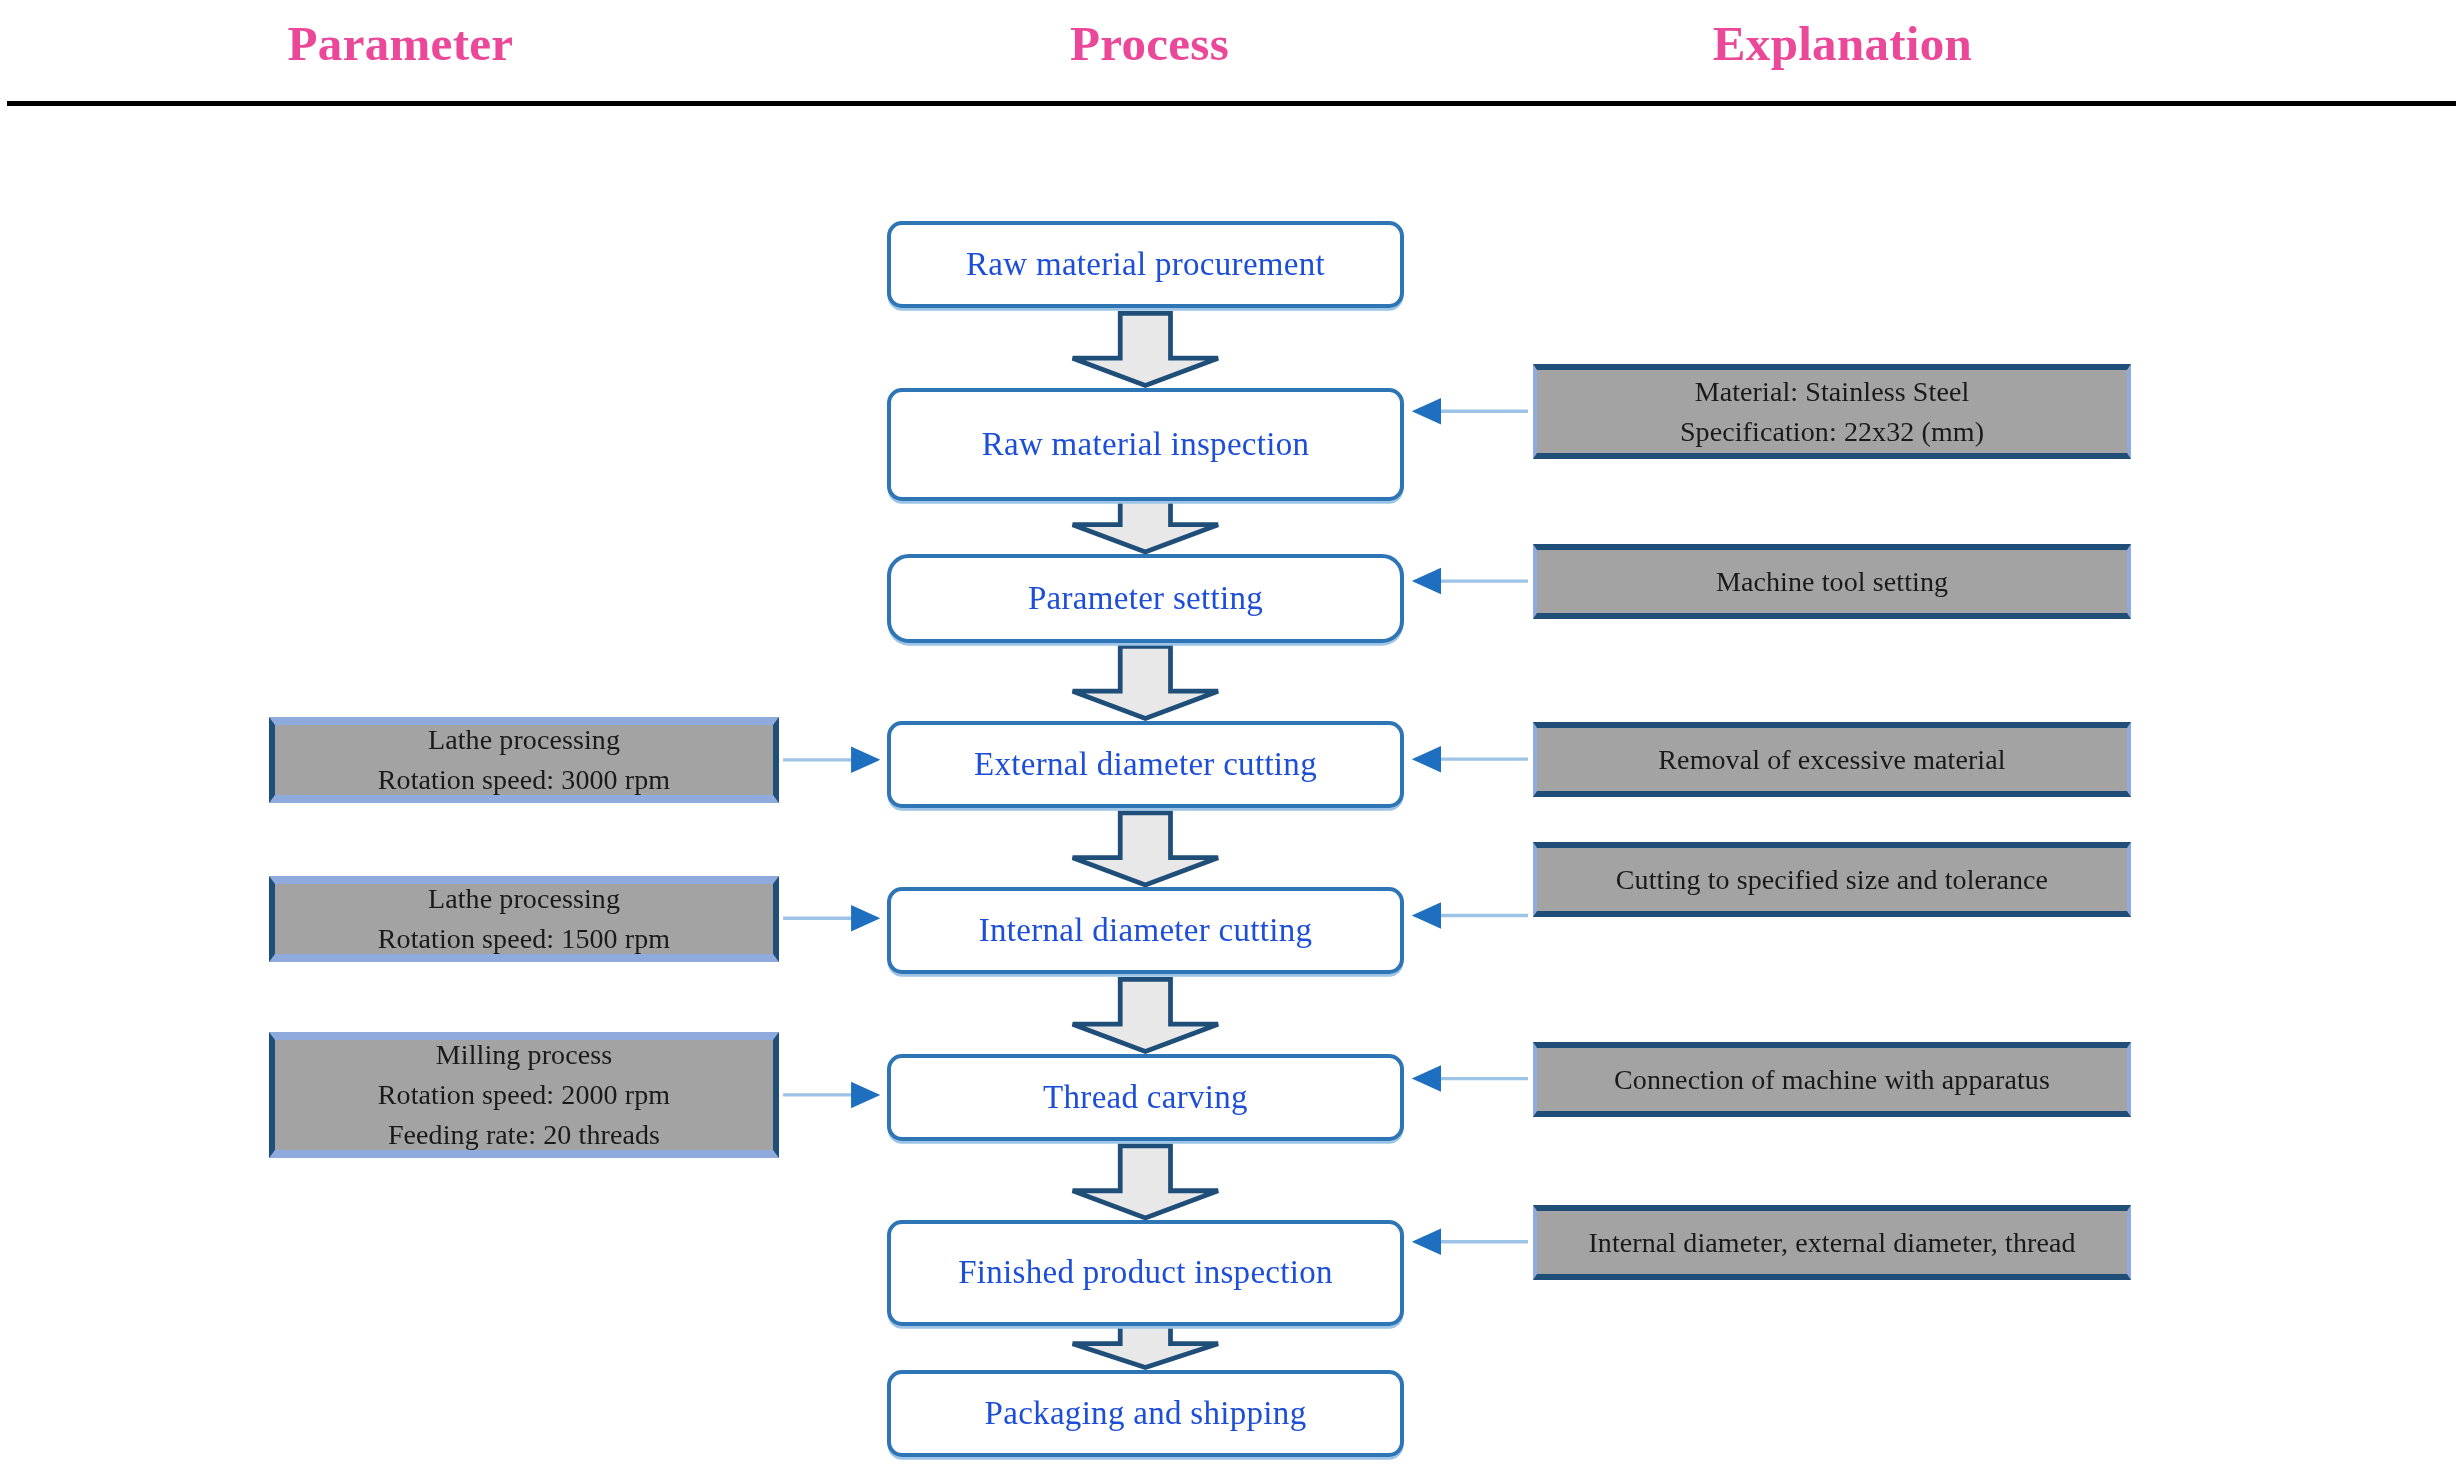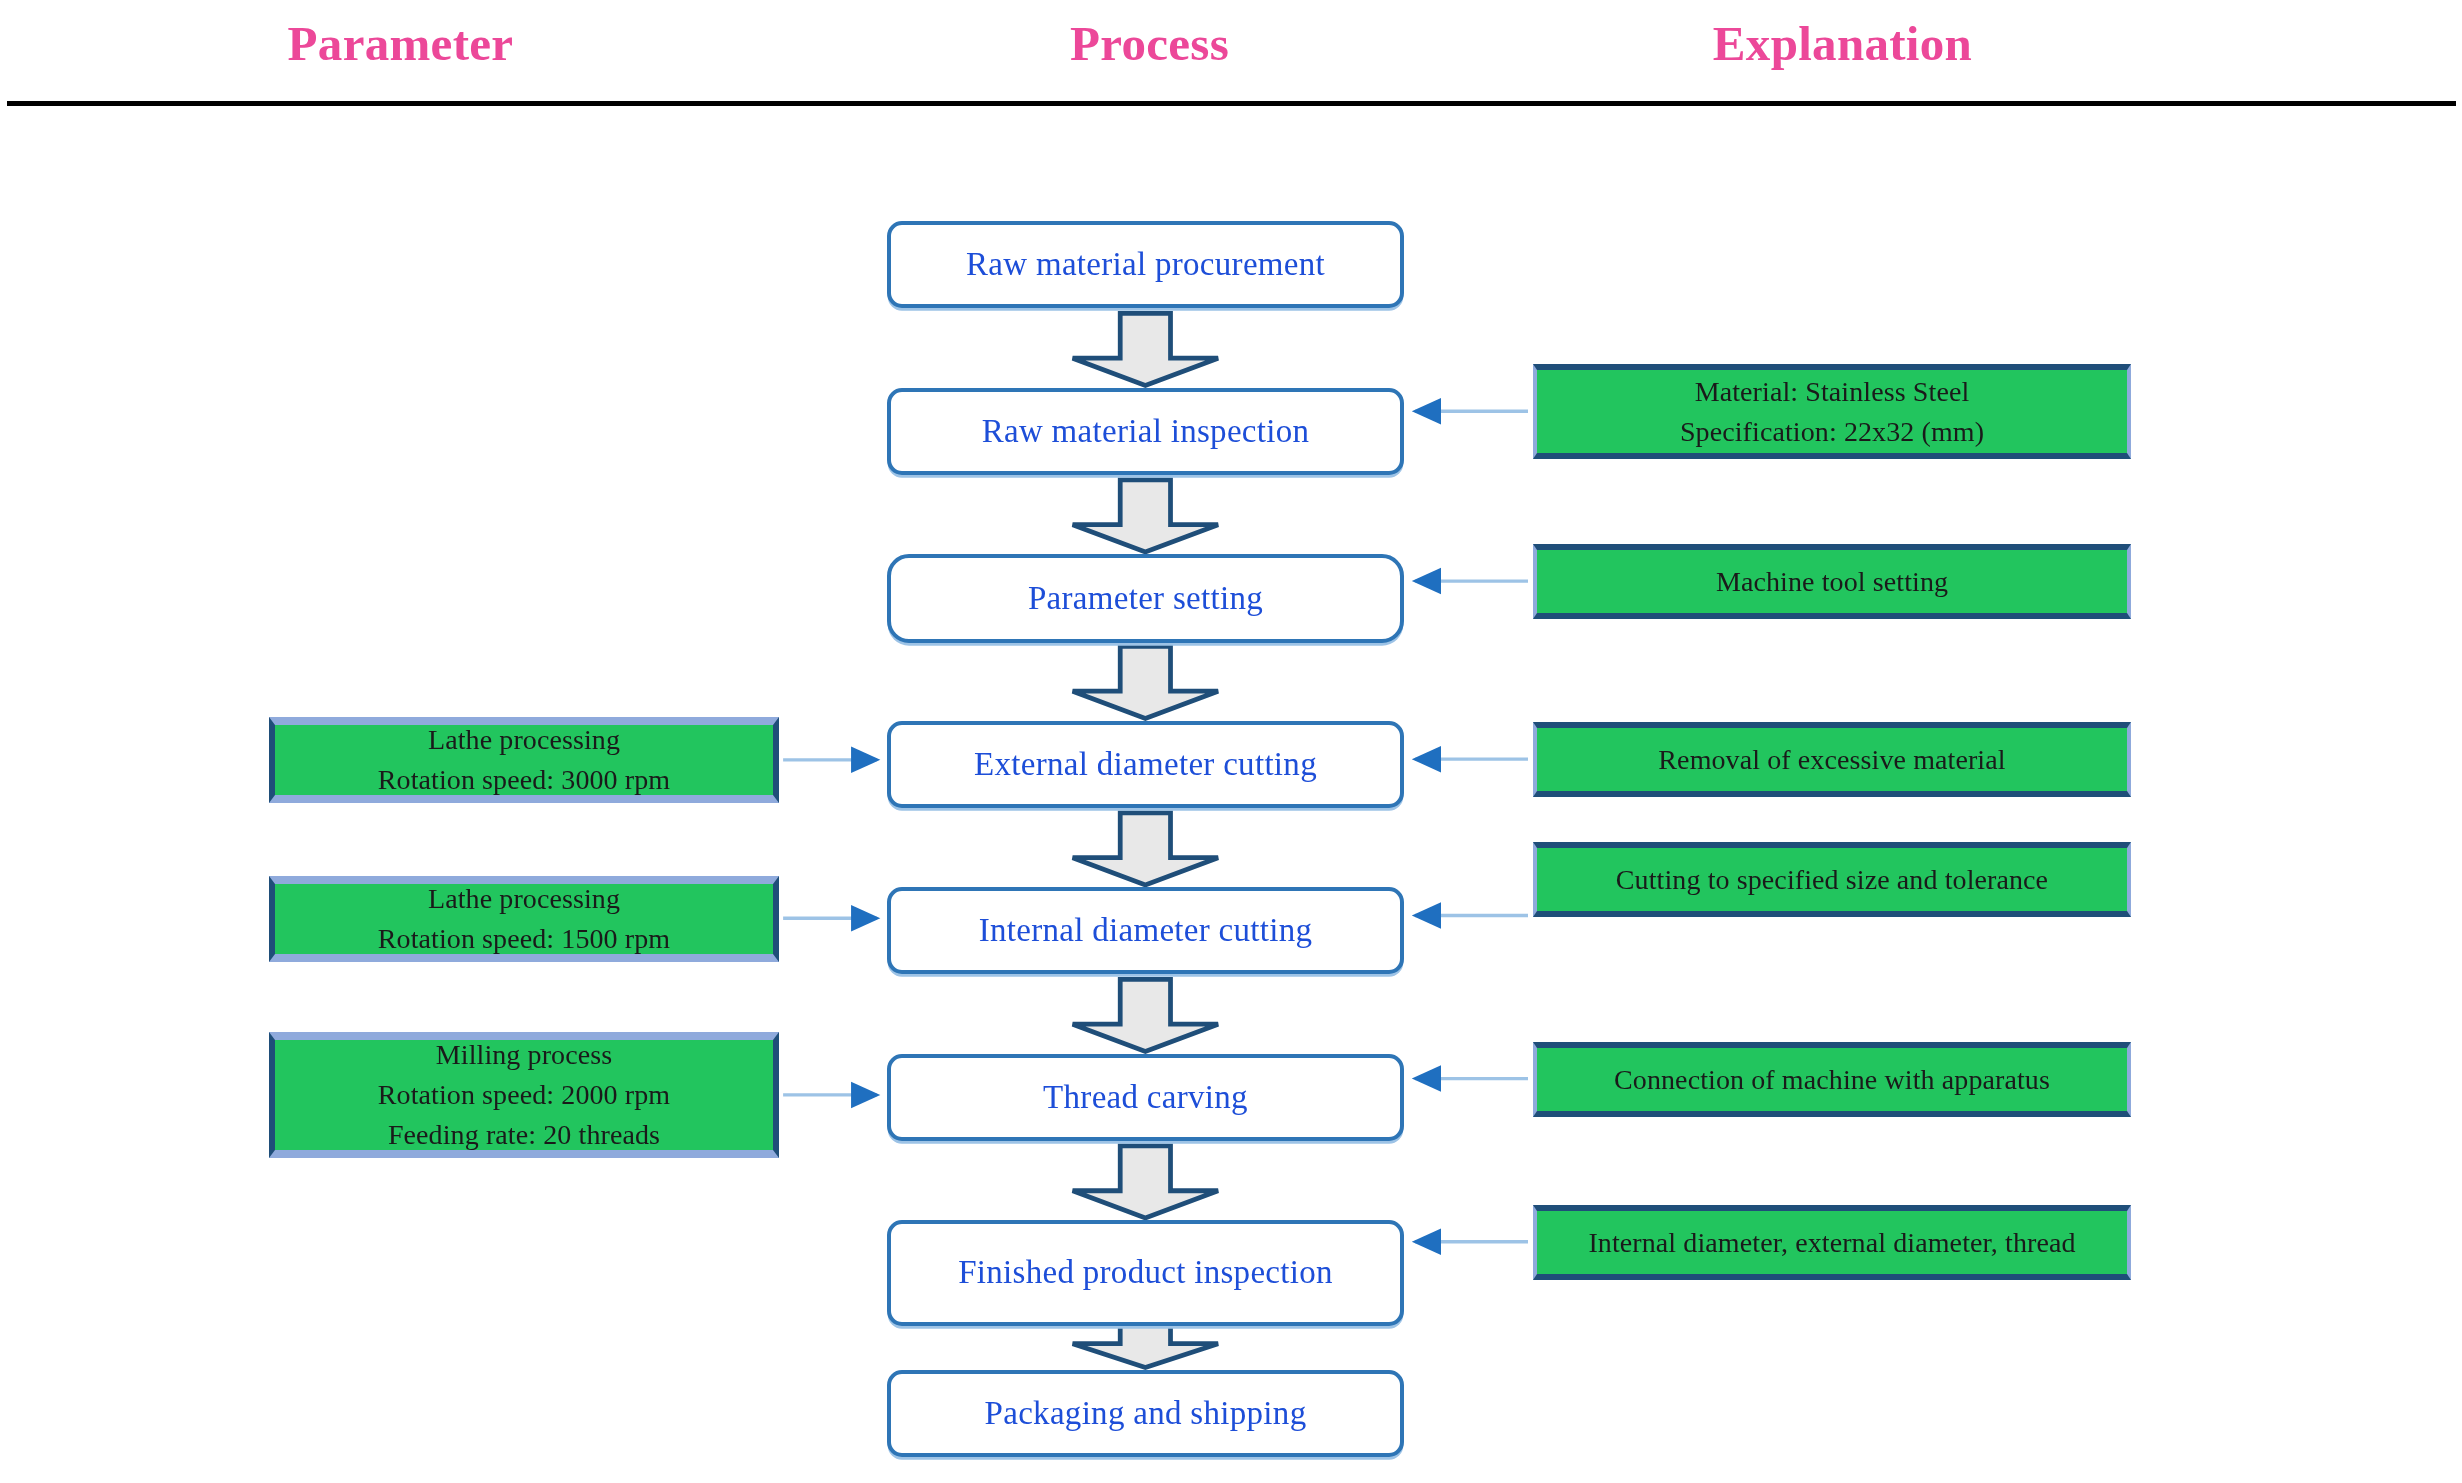--- a/index.html
+++ b/index.html
@@ -69,21 +69,21 @@
     font-size: 33px;
     color: #1d4ed8;
     white-space: nowrap;
     line-height: 1.15;
     letter-spacing: 0.3px;
   }
 
   
   .side-box {
     position: absolute;
-    background: #22c55e;
+    background: #a3a3a3;
     box-sizing: border-box;
     display: flex;
     flex-direction: column;
     align-items: center;
     justify-content: center;
     text-align: center;
   }
   .side-box .line {
     font-size: 28px;
     color: #1a1a1a;
@@ -160,21 +160,21 @@
       <line x1="2248" y1="1117" x2="2082" y2="1117" marker-end="url(#arw-left)"></line>
       <line x1="2248" y1="1347" x2="2082" y2="1347" marker-end="url(#arw-left)"></line>
       <line x1="2248" y1="1587" x2="2082" y2="1587" marker-end="url(#arw-left)"></line>
       <line x1="2248" y1="1827" x2="2082" y2="1827" marker-end="url(#arw-left)"></line>
     </g>
   </svg>
 
   <div class="process-box" style="left:887px; top:221px;  width:517px; height:87px;">
     <span class="label">Raw material procurement</span>
   </div>
-  <div class="process-box" style="left:887px; top:388px;  width:517px; height:87px;">
+  <div class="process-box" style="left:887px; top:388px;  width:517px; height:113px;">
     <span class="label">Raw material inspection</span>
   </div>
   <div class="process-box" style="left:887px; top:554px;  width:517px; height:89px;border-radius:22px;">
     <span class="label">Parameter setting</span>
   </div>
   <div class="process-box" style="left:887px; top:721px; width:517px; height:87px;">
     <span class="label">External diameter cutting</span>
   </div>
   <div class="process-box" style="left:887px; top:887px; width:517px; height:87px;">
     <span class="label">Internal diameter cutting</span>

